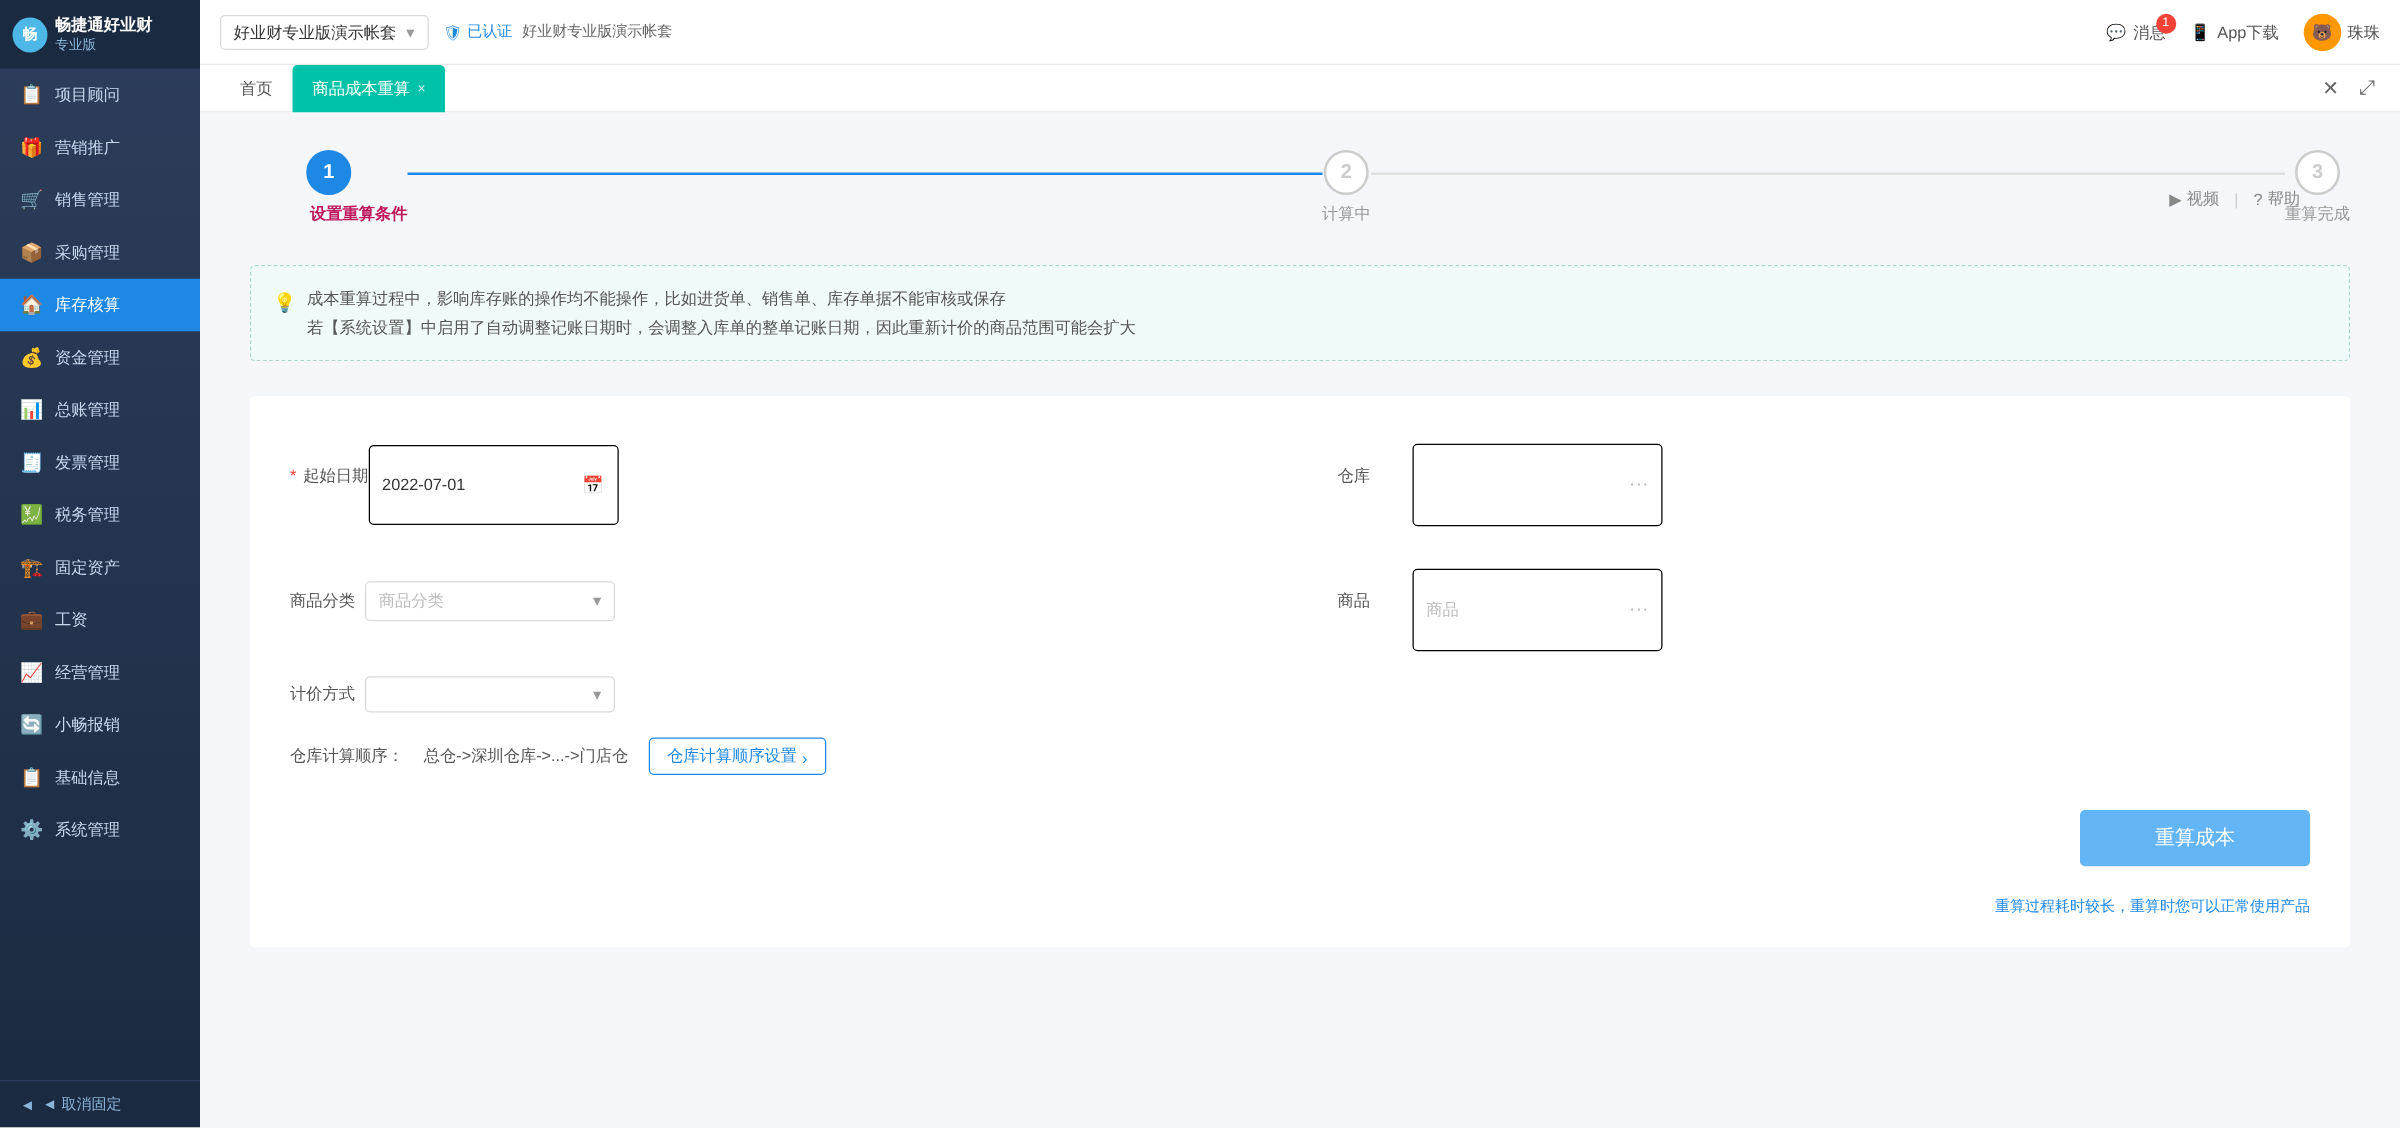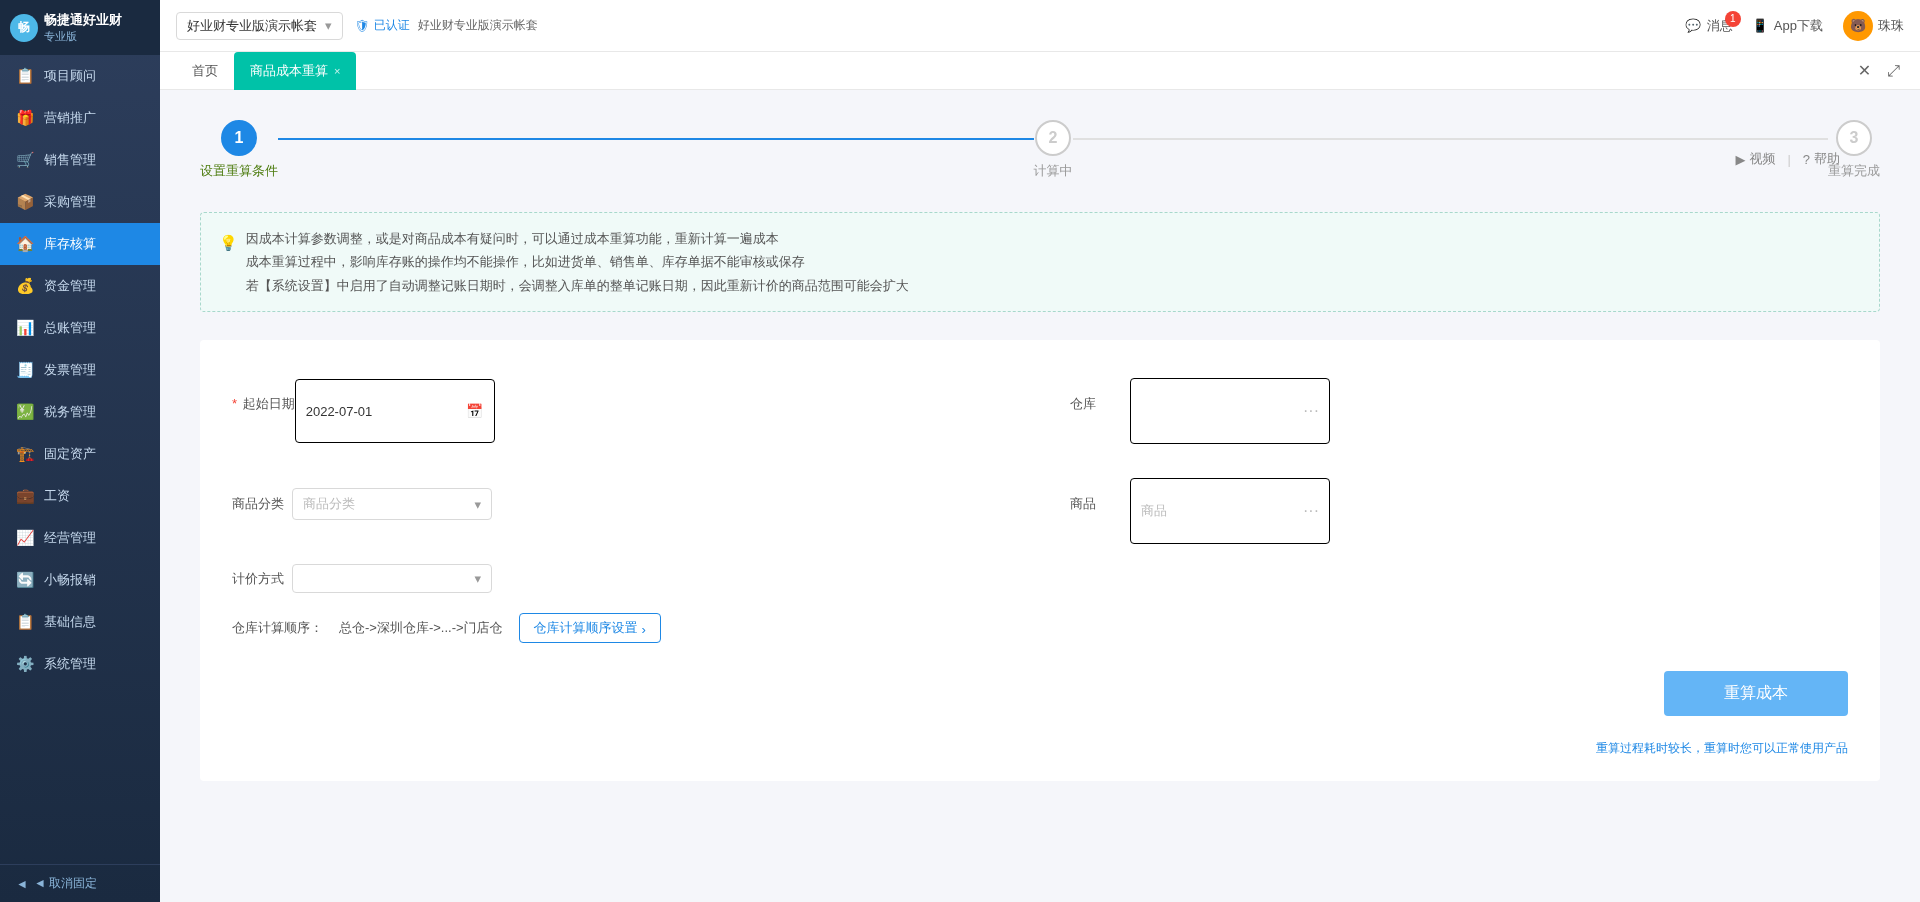--- a/index.html
+++ b/index.html
@@ -224,21 +224,21 @@
       background: white;
       border-color: #ccc;
       color: #ccc;
     }
     .step-label {
       margin-top: 6px;
       font-size: 13px;
       color: #999;
       white-space: nowrap;
     }
-    .step-label.active { color: #4d7c0f; font-weight: normal; }
+    .step-label.active { color: #be185d; font-weight: bold; margin-left: 48px; }
     .step-line {
       flex: 1;
       height: 2px;
       background: #e0e0e0;
       margin-top: 18px;
       min-width: 200px;
     }
     .step-line.done { background: #1e88e5; }
 
     
@@ -543,21 +543,20 @@
           <div class="step-circle pending">
             <span>3</span>
           </div>
           <div class="step-label">重算完成</div>
         </div>
       </div>
 
       <div class="info-box">
         <span class="info-box-icon">💡</span>
         <div>
-          <div>因成本计算参数调整，或是对商品成本有疑问时，可以通过成本重算功能，重新计算一遍成本</div>
           <div>成本重算过程中，影响库存账的操作均不能操作，比如进货单、销售单、库存单据不能审核或保存</div>
           <div>若【系统设置】中启用了自动调整记账日期时，会调整入库单的整单记账日期，因此重新计价的商品范围可能会扩大</div>
         </div>
       </div>
 
       <div class="form-section">
 
         <div class="form-row">
           <div class="form-group">
             <span class="form-label">

